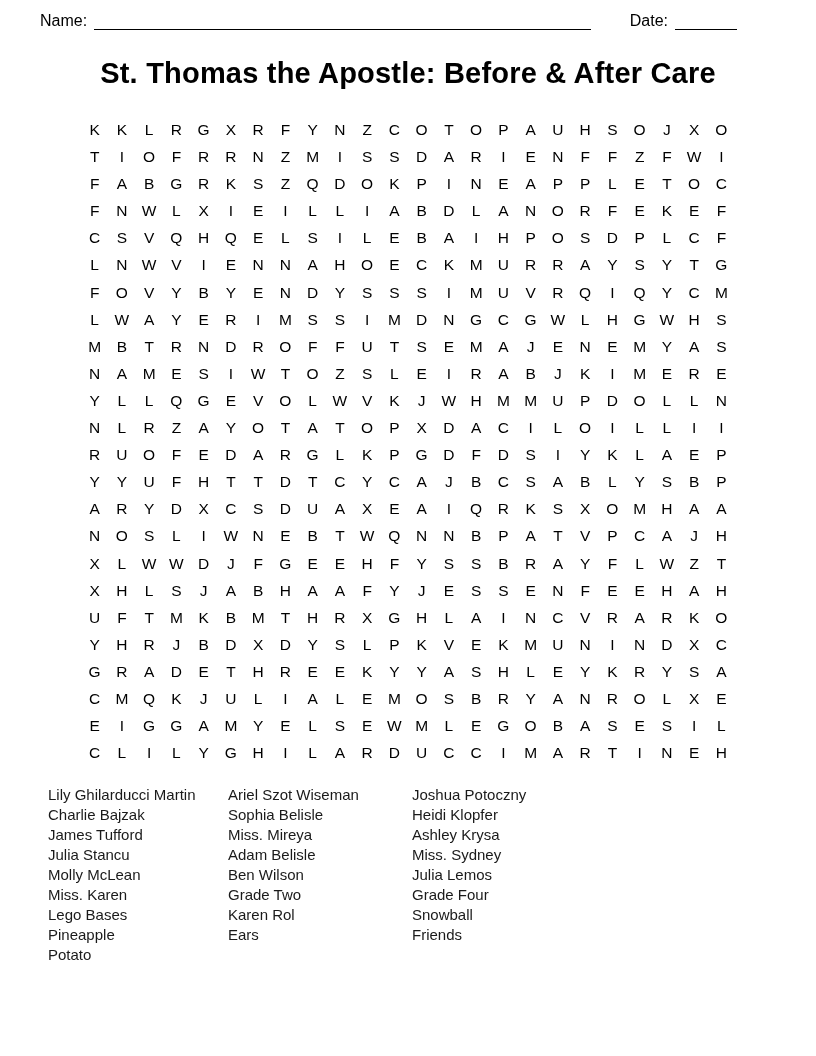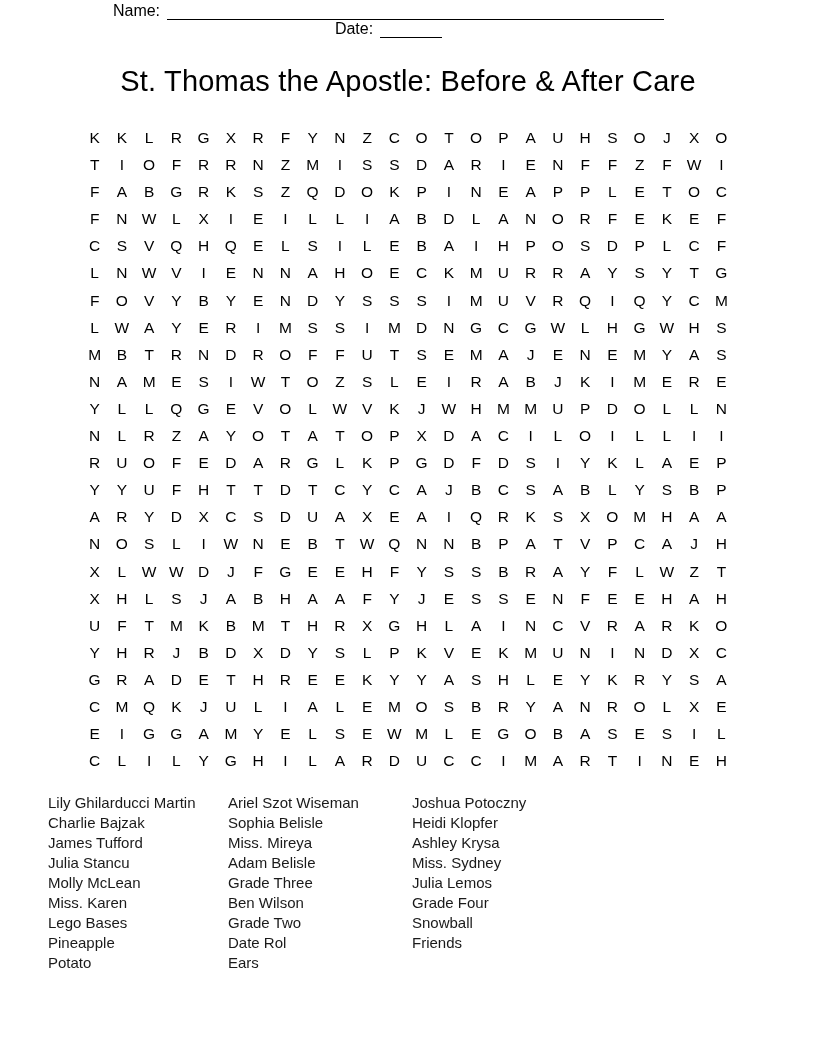--- a/index.html
+++ b/index.html
@@ -12,40 +12,39 @@
     font-family: "Liberation Sans", sans-serif;
     overflow: hidden;
   }
   .page { width: 816px; height: 1056px; position: relative; }
 
   
   .header-row {
     display: flex;
     align-items: center;
     justify-content: space-between;
-    padding: 2px 79px 0 40px;
-    flex-direction: column;
+    padding: 12px 79px 0 40px;
   }
   .name-group, .date-group { display: flex; align-items: flex-end; }
   .field-label { font-size: 16px; line-height: 18px; white-space: nowrap; }
   .blank-line {
     display: inline-block;
     border-bottom: 1.6px solid #000;
     height: 16px;
     margin-left: 7px;
   }
   .name-blank { width: 497px; }
   .date-blank { width: 62px; }
 
   
   .title {
     margin: 26px 0 0 0;
     text-align: center;
     font-size: 29px;
-    font-weight: normal;
+    font-weight: bold;
     letter-spacing: 0.2px;
     line-height: 34px;
   }
 
   
   .ws-grid {
     width: 654px;
     margin: 26px auto 0 auto;
   }
   .grid-row { display: flex; height: 27.1px; }
@@ -732,24 +731,23 @@
         <div class="word-item">Miss. Karen</div>
         <div class="word-item">Lego Bases</div>
         <div class="word-item">Pineapple</div>
         <div class="word-item">Potato</div>
       </div>
       <div class="word-col">
         <div class="word-item">Ariel Szot Wiseman</div>
         <div class="word-item">Sophia Belisle</div>
         <div class="word-item">Miss. Mireya</div>
         <div class="word-item">Adam Belisle</div>
-        <div class="word-item">Grade Three</div>
         <div class="word-item">Ben Wilson</div>
         <div class="word-item">Grade Two</div>
-        <div class="word-item">Date Rol</div>
+        <div class="word-item">Karen Rol</div>
         <div class="word-item">Ears</div>
       </div>
       <div class="word-col">
         <div class="word-item">Joshua Potoczny</div>
         <div class="word-item">Heidi Klopfer</div>
         <div class="word-item">Ashley Krysa</div>
         <div class="word-item">Miss. Sydney</div>
         <div class="word-item">Julia Lemos</div>
         <div class="word-item">Grade Four</div>
         <div class="word-item">Snowball</div>

